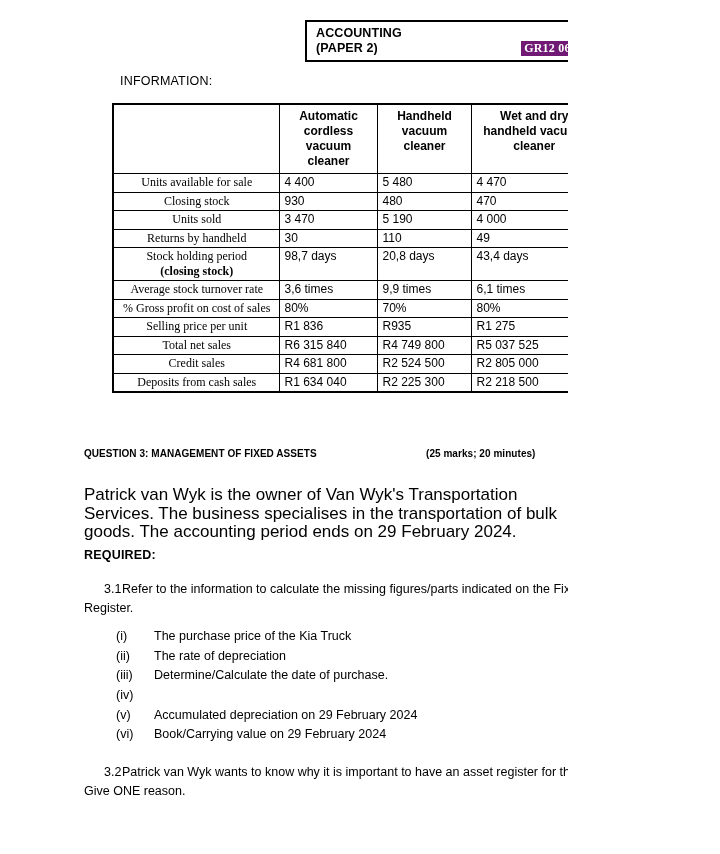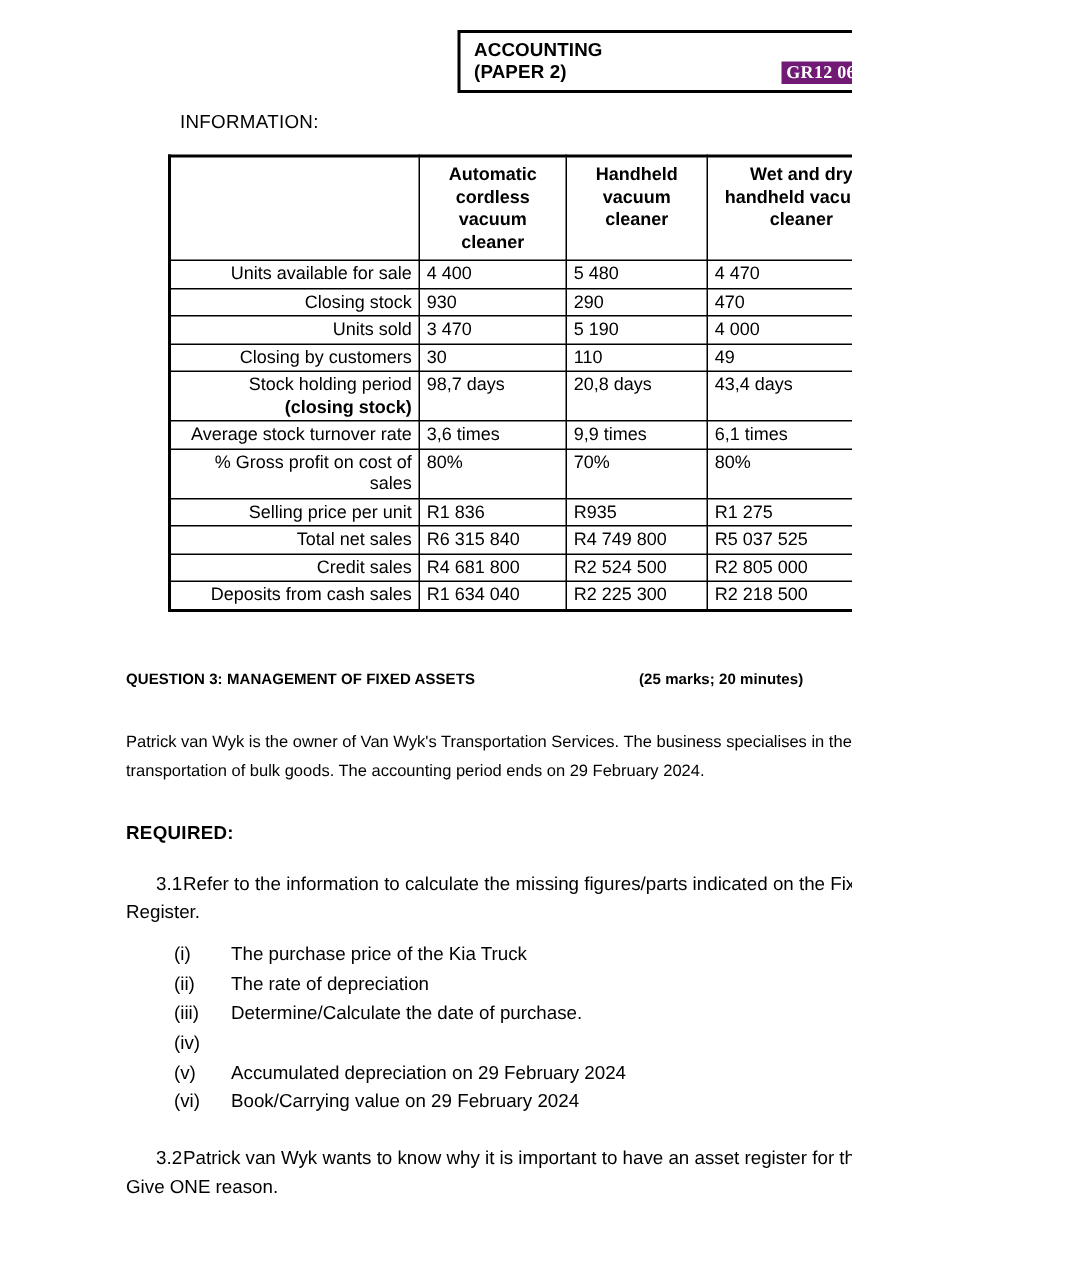--- a/index.html
+++ b/index.html
@@ -114,21 +114,21 @@
     font-weight: bold;
     text-align: center;
     vertical-align: top;
     padding-top: 4px;
     padding-bottom: 4px;
     line-height: 15px;
   }
   thead td.col-label { border-bottom: 1px solid #000; }
 
   td.num { text-align: left; padding-right: 6px; white-space: nowrap; margin-top: 10px; }
-  td.lbl { text-align: right; }
+  td.lbl { text-align: center; font-family: Liberation Serif, serif; }
   .sub-bold { font-weight: bold; display: block; }
 
   
   .marks-box {
     position: absolute;
     left: 591px;
     top: 407px;
     width: 46px;
     height: 20px;
     border: 2px solid #737373;
@@ -155,21 +155,21 @@
     left: 342px;
     top: 0;
     white-space: nowrap;
   }
 
   .q-intro {
     position: absolute;
     left: 84px;
     top: 486px;
     width: 500px;
-    font-size: 11px;
+    font-size: 17px;
     line-height: 18.6px;
   }
 
   .required-label {
     position: absolute;
     left: 84px;
     top: 548px;
     font-size: 12.5px;
     font-weight: bold;
     letter-spacing: 0.2px;
@@ -260,31 +260,31 @@
       <tbody id="table-body">
           <tr>
             <td class="col-label lbl">Units available for sale</td>
             <td class="col-a num">4 400</td>
             <td class="col-b num">5 480</td>
             <td class="col-c num">4 470</td>
           </tr>
           <tr>
             <td class="col-label lbl">Closing stock</td>
             <td class="col-a num">930</td>
-            <td class="col-b num">290</td>
+            <td class="col-b num">480</td>
             <td class="col-c num">470</td>
           </tr>
           <tr>
             <td class="col-label lbl">Units sold</td>
             <td class="col-a num">3 470</td>
             <td class="col-b num">5 190</td>
             <td class="col-c num">4 000</td>
           </tr>
           <tr>
-            <td class="col-label lbl">Closing by customers</td>
+            <td class="col-label lbl">Returns by handheld</td>
             <td class="col-a num">30</td>
             <td class="col-b num">110</td>
             <td class="col-c num">49</td>
           </tr>
           <tr>
             <td class="col-label lbl"><span>Stock holding period</span><span class="sub-bold">(closing stock)</span></td>
             <td class="col-a num">98,7 days</td>
             <td class="col-b num">20,8 days</td>
             <td class="col-c num">43,4 days</td>
           </tr>

